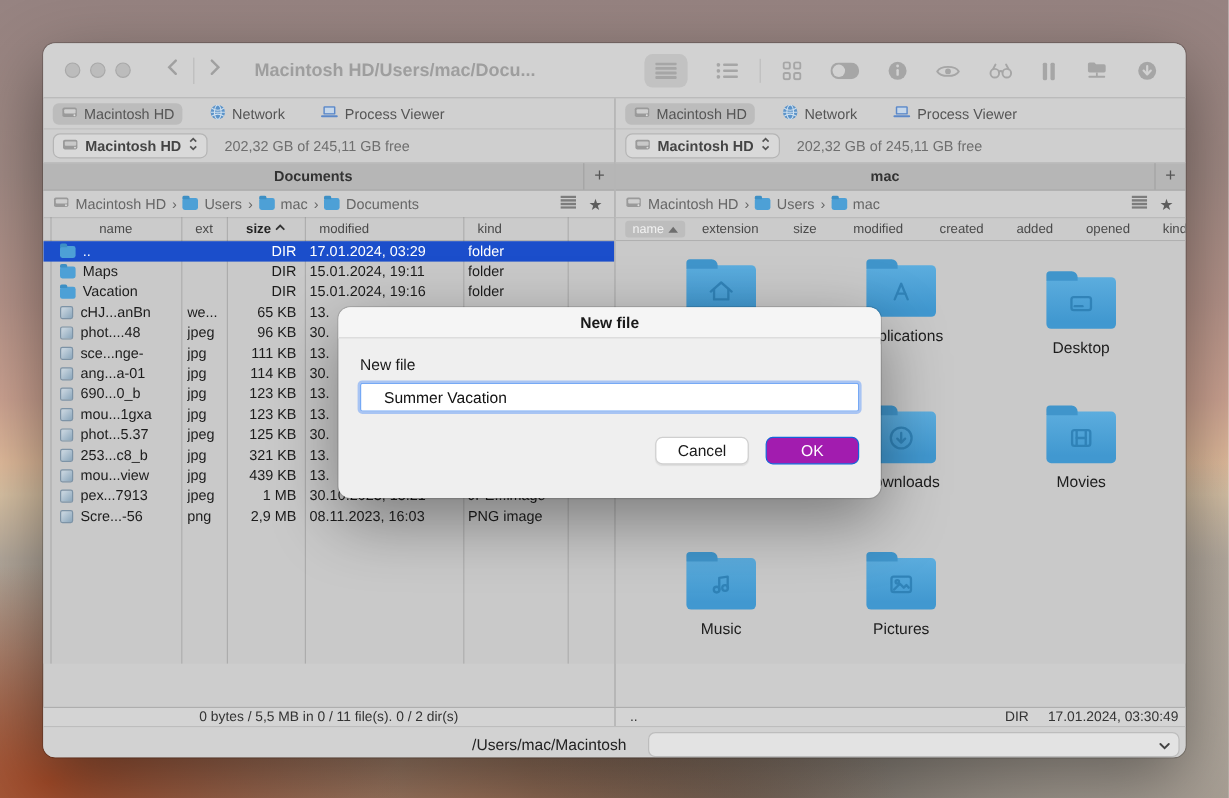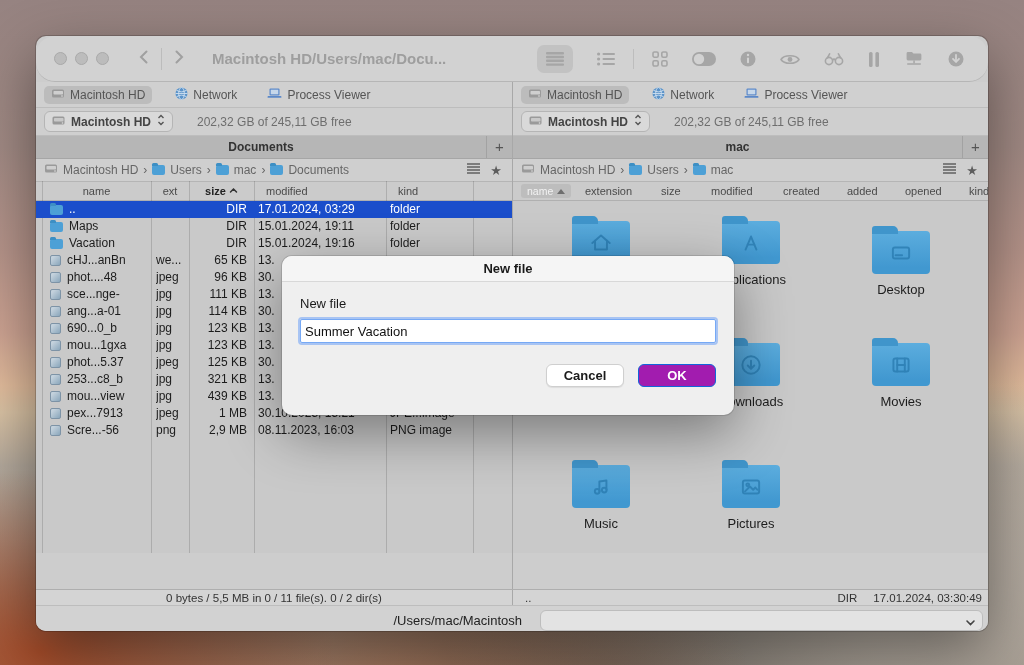--- a/index.html
+++ b/index.html
@@ -18,21 +18,21 @@
 
   
   .window {
     position:absolute; left:36px; top:36px; width:952px; height:595px;
     background:#cdcdcd; border-radius:10px; overflow:hidden;
     box-shadow:0 22px 60px rgba(0,0,0,.45), 0 0 0 1px rgba(0,0,0,.18);
     color:#2a2a2a;
   }
 
   
-  .titlebar { position:relative; height:46px; background:#d2d2d2; border-bottom:1px solid #b6b6b6; display:flex; align-items:center;border-radius:19px; }
+  .titlebar { position:relative; height:46px; background:#d2d2d2; border-bottom:1px solid #b6b6b6; display:flex; align-items:center; }
   .lights { display:flex; gap:8px; margin-left:18px; }
   .light { width:13px; height:13px; border-radius:50%; background:#bcbcbc; border:1px solid #a9a9a9; }
   .navs { display:flex; align-items:center; margin-left:28px; color:#a0a0a0; }
   .navs .sep { width:1px; height:22px; background:#bcbcbc; margin:0 10px; }
   .win-title { margin-left:26px; font-size:15px; font-weight:bold; color:#9e9e9e; white-space:nowrap; }
   .toolbar { position:absolute; right:24px; top:0; height:46px; display:flex; align-items:center; gap:24px; color:#a6a6a6; }
   .tool { display:flex; align-items:center; justify-content:center; }
   .tool.active { background:#c2c2c2; border-radius:7px; padding:7px 9px; }
   .toolbar .tsep { width:1px; height:20px; background:#bdbdbd; margin:0 -6px; }
 
@@ -40,21 +40,21 @@
   .panes { display:flex; height:507px; }
   .pane { width:476px; position:relative; overflow:hidden; }
   .pane-right { border-left:1px solid #a8a8a8; width:476px; }
 
   .drivebar { height:26px; background:#d0d0d0; border-bottom:1px solid #bdbdbd; display:flex; align-items:center; gap:16px; padding:0 8px; font-size:12px; color:#555; }
   .drive { display:flex; align-items:center; gap:5px; padding:2px 7px; border-radius:5px; white-space:nowrap; }
   .drive.selected { background:#bcbcbc; }
 
   .devicerow { height:28px; background:#cfcfcf; border-bottom:1px solid #bdbdbd; display:flex; align-items:center; padding:0 8px; font-size:12px; color:#555; }
   .devpill { display:flex; align-items:center; gap:6px; background:#d9d9d9; border:1px solid #b5b5b5; border-radius:6px; padding:2px 7px; font-weight:bold; color:#444; }
-  .devfree { margin-left:24px; color:#6e6e6e; }
+  .devfree { margin-left:14px; color:#6e6e6e; }
 
   .tabbar { height:23px; background:#b6b6b6; border-bottom:1px solid #a6a6a6; display:flex; }
   .tab { flex:1; text-align:center; font-size:12px; font-weight:bold; color:#333; line-height:22px; }
   .tab-plus { width:26px; border-left:1px solid #a2a2a2; color:#555; text-align:center; line-height:21px; font-size:15px; }
 
   .crumbbar { height:23px; background:#cfcfcf; border-bottom:1px solid #b5b5b5; display:flex; align-items:center; padding:0 8px; font-size:12px; color:#666; }
   .crumbs { display:flex; align-items:center; gap:5px; flex:1; overflow:hidden; white-space:nowrap; }
   .crumb { display:flex; align-items:center; gap:5px; }
   .crumb-tools { display:flex; align-items:center; gap:10px; margin-right:2px; }
 
@@ -99,22 +99,22 @@
   .path-label { flex:1; text-align:right; font-size:13px; color:#222; padding-right:18px; white-space:nowrap; }
   .cmdwrap { position:relative; width:443px; margin-right:5px; }
   .cmdinput { width:100%; height:21px; background:#e3e3e3; border:1px solid #bdbdbd; border-radius:6px; font-size:12px; padding:0 22px 0 8px; font-family:"Liberation Sans",sans-serif; }
   .cmd-chev { position:absolute; right:7px; top:4px; color:#444; }
 
   
   .dialog { position:absolute; left:282px; top:256px; width:452px; height:159px; background:#efefef; border-radius:10px; overflow:hidden; box-shadow:0 18px 55px rgba(0,0,0,.4), 0 0 0 1px rgba(0,0,0,.12); }
   .dlg-titlebar { height:26px; background:#f5f5f5; border-bottom:1px solid #d8d8d8; text-align:center; font-size:13px; font-weight:bold; color:#1a1a1a; line-height:26px; }
   .dlg-body { padding:14px 18px 0; }
   .dlg-label { font-size:13px; color:#1a1a1a; margin-bottom:8px; }
-  .dlg-input { width:100%; height:24px; background:#fff; border:1px solid #76a9f5; border-radius:2px; outline:2px solid rgba(110,160,245,.55); font-size:13px; padding:0 4px; font-family:"Liberation Sans",sans-serif; color:#111; }
-  .dlg-btns { display:flex; justify-content:flex-end; gap:14px; margin-top:21px;font-weight:bold; }
+  .dlg-input { width:100%; height:24px; background:#fff; border:1px solid #76a9f5; border-radius:2px; outline:2px solid rgba(110,160,245,.55); font-size:13px; padding:0 19px; font-family:"Liberation Sans",sans-serif; color:#111; }
+  .dlg-btns { display:flex; justify-content:flex-end; gap:14px; margin-top:21px; }
   .btn { min-width:78px; height:23px; border-radius:6px; font-size:13px; text-align:center; line-height:22px; }
   .btn-cancel { background:#fff; border:1px solid #cfcfcf; color:#1a1a1a; box-shadow:0 1px 1px rgba(0,0,0,.08); }
   .btn-ok { background:#a21caf; color:#fff; border:1px solid #1265da; }
 </style>
 </head>
 <body>
 
 <div class="desktop">
   <div class="window">
 

